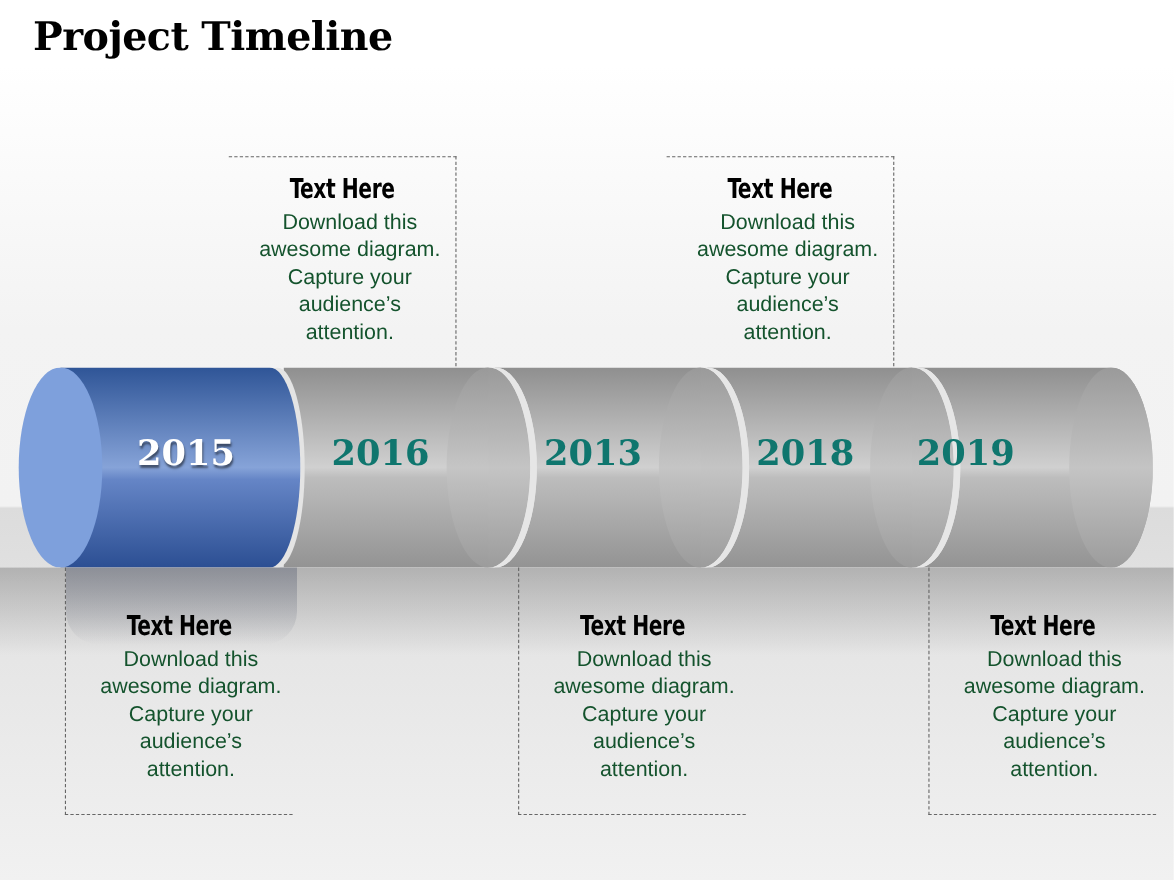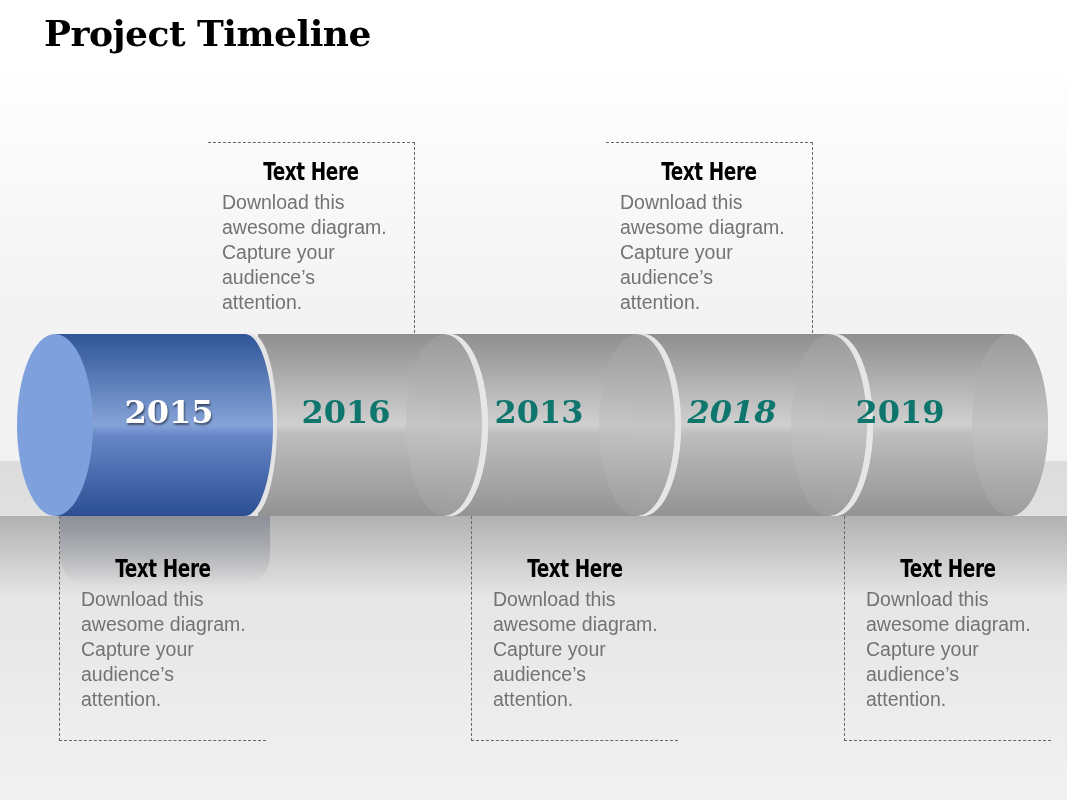--- a/index.html
+++ b/index.html
@@ -2,34 +2,34 @@
 <html><head>
 <meta charset="utf-8">
 <style>
   html, body { margin: 0; padding: 0; }
   body {
     width: 1067px; height: 800px; position: relative; overflow: hidden;
     background: linear-gradient(to bottom, #ffffff 0px, #ffffff 60px, #f3f3f3 300px, #f2f2f2 460px, #dcdcdc 462px, #e6e6e6 600px, #f1f1f1 800px);
     font-family: "Liberation Sans", sans-serif;
   }
   .title {
-    position: absolute; left: 44px; top: 12px;
+    position: absolute; left: 30px; top: 12px;
     font-family: "DejaVu Serif", serif; font-weight: bold; font-size: 36px;
     color: #000; letter-spacing: -0.5px;
   }
   .callout { position: absolute; width: 206px; }
   .callout.top { border-top: 1.5px dashed #666; border-right: 1.5px dashed #666; }
   .callout.bottom { border-bottom: 1.5px dashed #666; border-left: 1.5px dashed #666; }
   .callout .head {
     font-family: "DejaVu Sans Condensed", "DejaVu Sans", sans-serif; font-weight: bold;
     font-size: 25px; text-align: center; color: #000; transform: scaleX(0.82);
     letter-spacing: -0.5px; margin-bottom: 4px;
   }
   .callout .body {
-    font-size: 19.5px; line-height: 25px; color: #737373;
+    font-size: 19.5px; line-height: 25px; color: #14532d; text-align: center;
   }
   .cyl-wrap { position: absolute; left: 0; top: 334px; width: 1067px; height: 182px; }
   .reflect { position: absolute; left: 0; top: 516px; width: 1067px; height: 80px;
     background: linear-gradient(to bottom, rgba(140,140,140,0.55), rgba(230,230,230,0)); }
   .reflect-blue { position: absolute; left: 60px; top: 516px; width: 210px; height: 70px;
     background: linear-gradient(to bottom, rgba(110,115,130,0.55), rgba(220,220,225,0)); border-radius: 0 0 30px 30px;}
   .year {
     position: absolute; top: 393px; font-family: "DejaVu Serif", serif; font-weight: bold;
     font-size: 32px; color: #0f766e; width: 120px; text-align: center;
   }
@@ -117,22 +117,22 @@
 
   <g>
     <path d="M55 0 L245 0 A28 91 0 0 1 245 182 L55 182 Z" fill="url(#blue)"></path>
     <ellipse cx="55" cy="91" rx="38" ry="91" fill="#7ea0dc"></ellipse>
   </g>
 </svg>
 
 <div class="year blue" style="left:109px;">2015</div>
 <div class="year" style="left:286px;">2016</div>
 <div class="year" style="left:479px;">2013</div>
-<div class="year" style="left:672px;font-style:italic;">2018</div>
-<div class="year" style="left:840px;">2019</div>
+<div class="year" style="left:672px;">2018</div>
+<div class="year" style="left:818px;">2019</div>
 
 <div class="callout bottom" style="left:59px; top:516px; height:224px;">
   <div class="head" style="margin-top:38px;">Text Here</div>
   <div class="body" style="padding-left:21px;">
     <div>Download this</div>
     <div>awesome diagram.</div>
     <div>Capture your</div>
     <div>audience’s</div>
     <div>attention.</div>
   </div>

